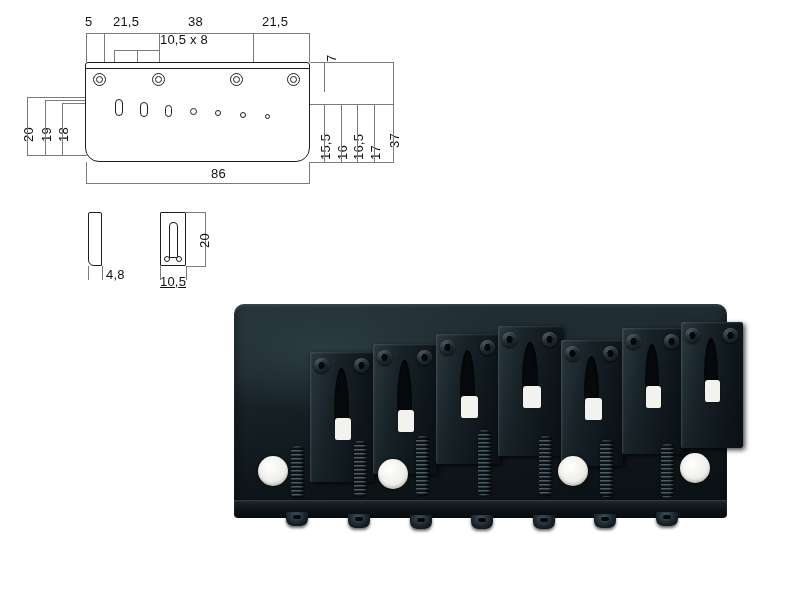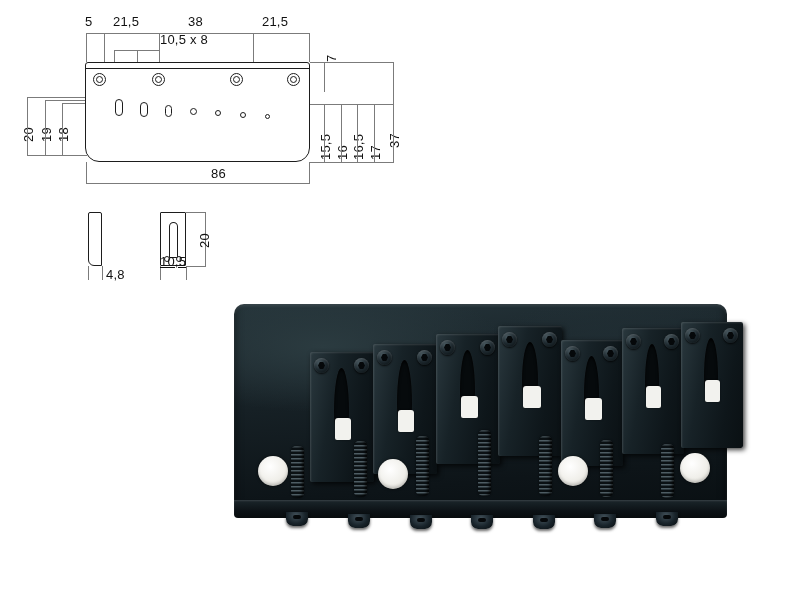--- a/index.html
+++ b/index.html
@@ -157,21 +157,21 @@
     <div class="ln v" style="left:102px;top:266px;height:14px;"></div>
     <div class="dimtxt" style="left:106px;top:268px;">4,8</div>
 
     <div id="detB">
       <div id="detB-slot"></div>
       <div class="detB-hole" style="left:3px;"></div>
       <div class="detB-hole" style="right:3px;"></div>
     </div>
     <div class="ln v" style="left:160px;top:266px;height:14px;"></div>
     <div class="ln v" style="left:186px;top:266px;height:14px;"></div>
-    <div class="dimtxt" style="left:160px;top:255px;text-decoration:underline;">10,5</div>
+    <div class="dimtxt" style="left:160px;top:275px;text-decoration:underline;">10,5</div>
     <div class="ln h" style="left:186px;top:212px;width:20px;"></div>
     <div class="ln h" style="left:186px;top:266px;width:20px;"></div>
     <div class="ln v" style="left:205px;top:212px;height:54px;"></div>
     <div class="dimtxt rot" style="left:198px;top:248px;">20</div>
   </div>
 
   <div id="photo">
     <div id="bridgebody"></div>
 
     <div class="saddle" style="left:82px;top:56px;width:64px;height:130px;">

